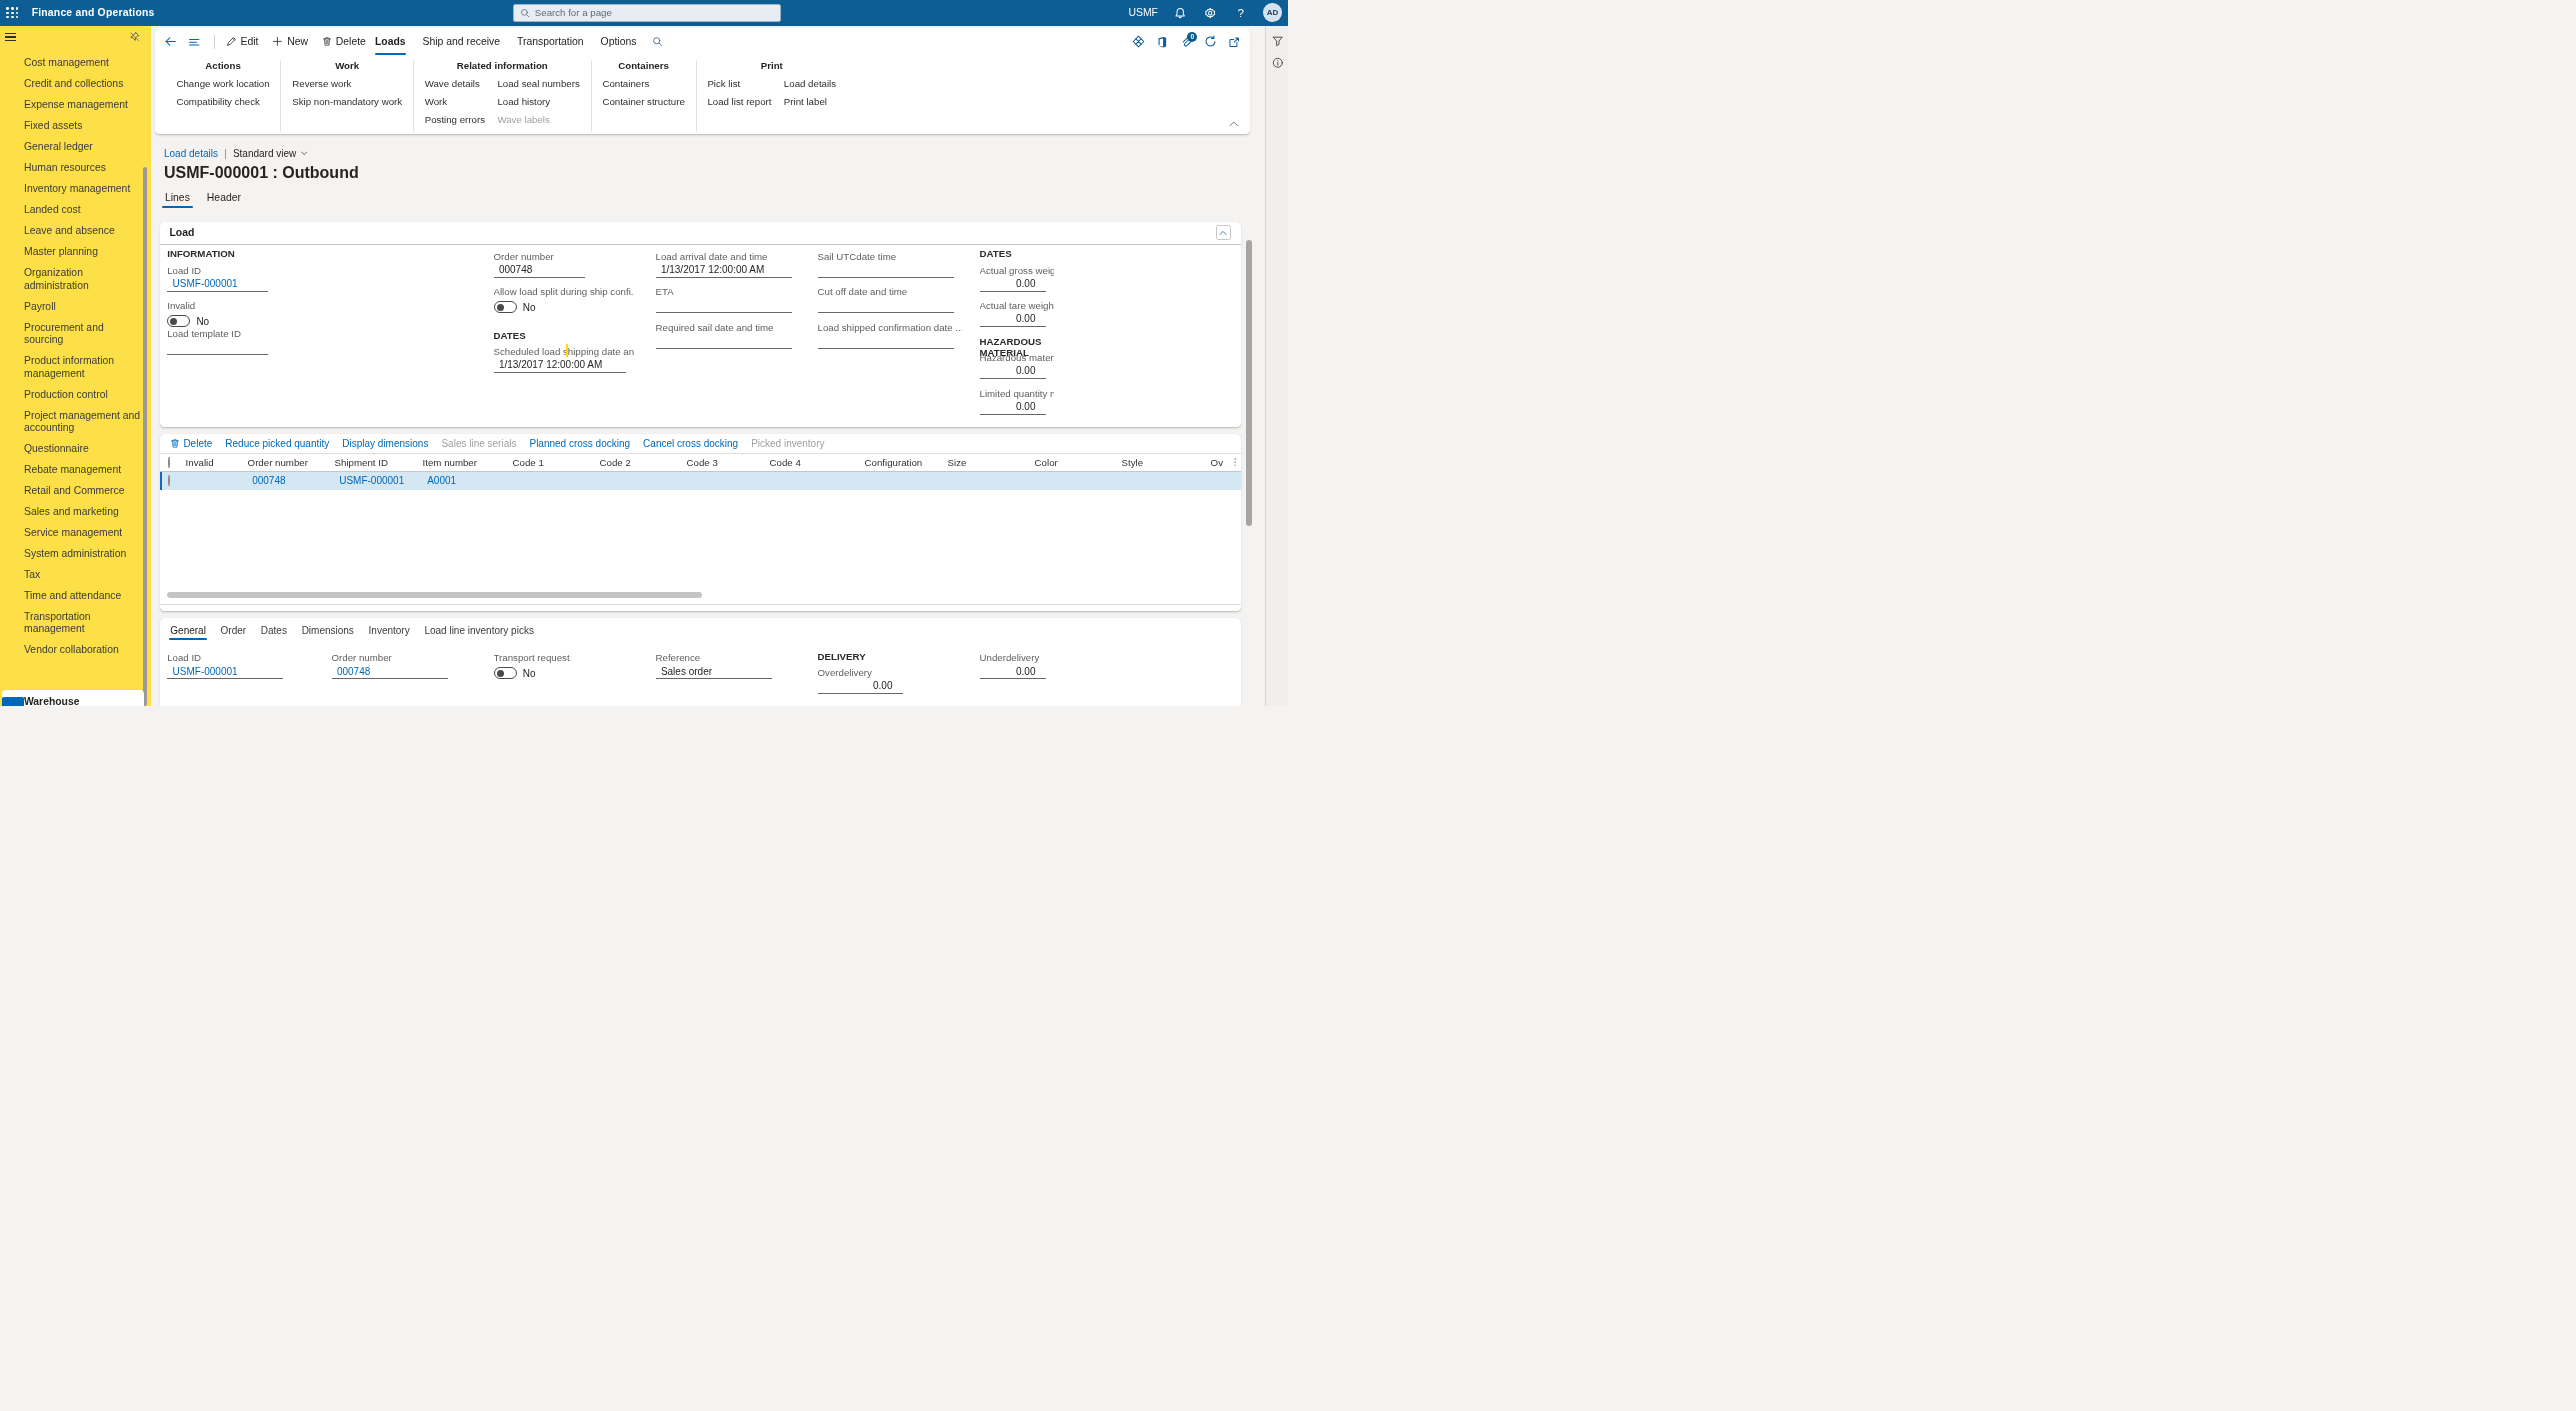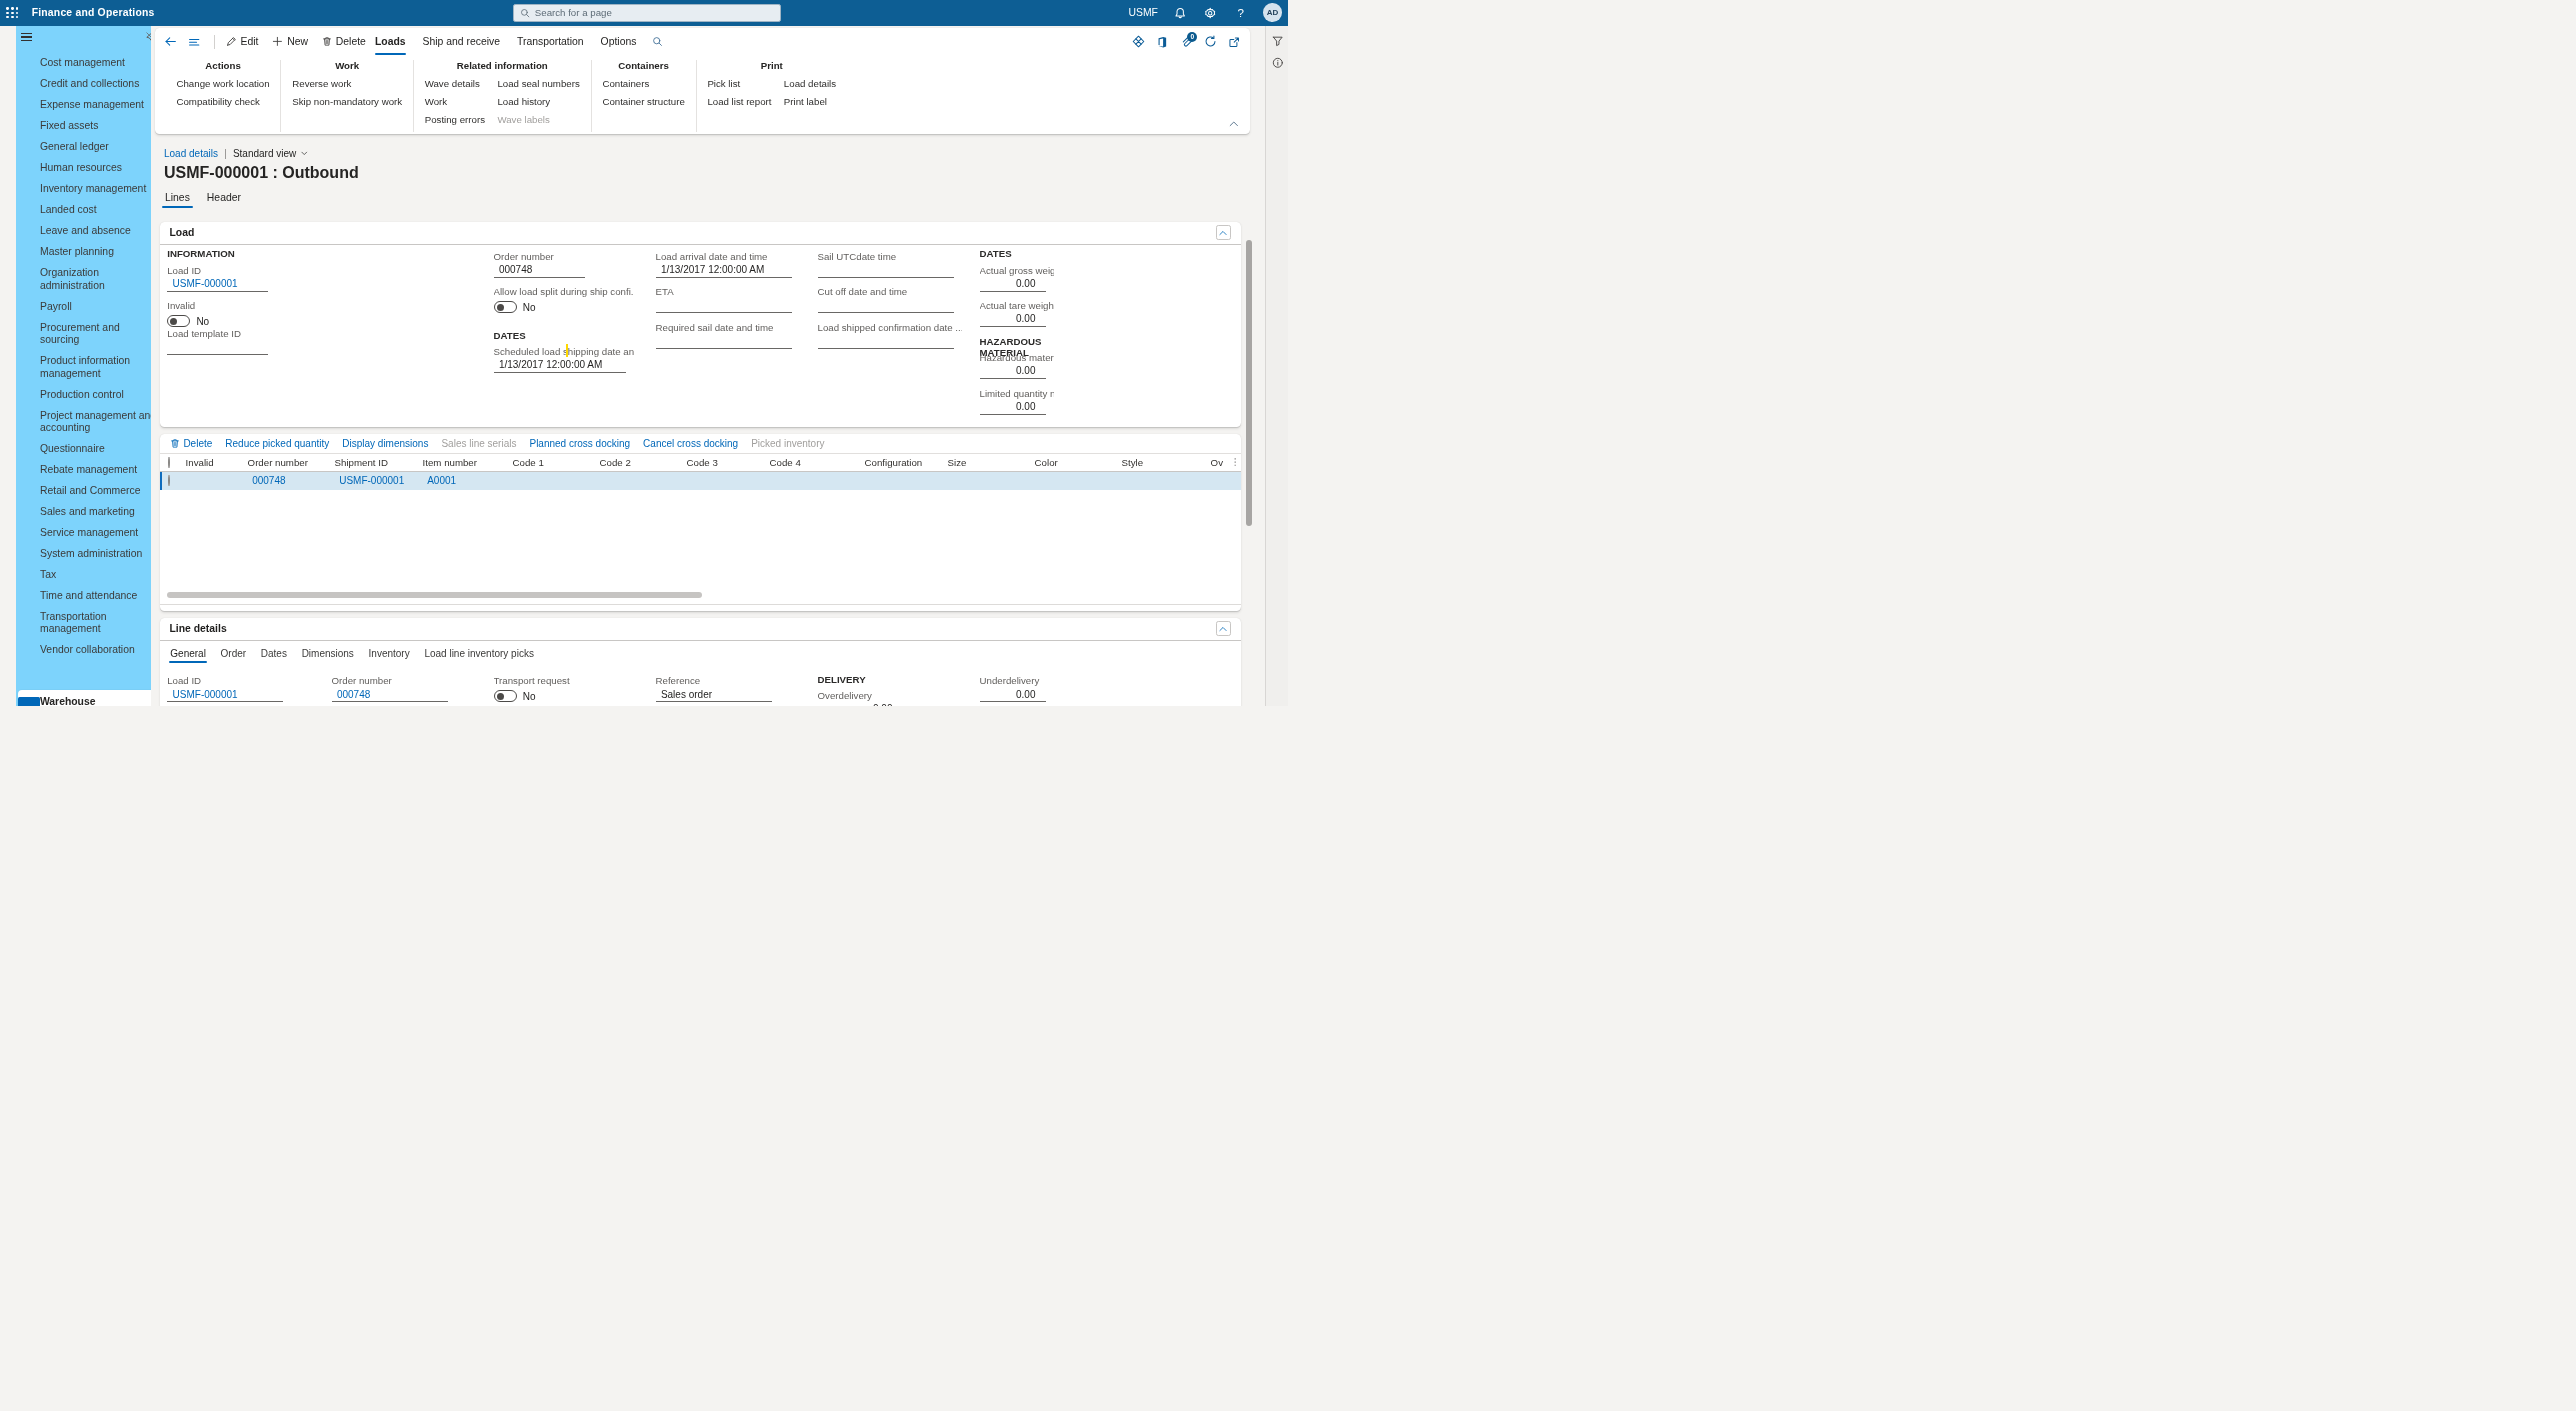--- a/index.html
+++ b/index.html
@@ -19,21 +19,21 @@
   .waffle .dots{display:grid;grid-template-columns:repeat(3,3.1px);grid-gap:1.9px;}
   .waffle .dots i{width:2.3px;height:2.3px;border-radius:50%;background:#fff;}
   .app-title{font-size:10.4px;font-weight:700;margin-left:6.2px;letter-spacing:0.2px;}
   .searchbox{position:absolute;left:513px;top:3.9px;width:268px;height:18px;background:#e7edf2;border:0.8px solid #9fb4c4;border-radius:2.3px;display:flex;align-items:center;color:#5d6b76;font-size:9.7px;padding:0 6.2px;gap:4.6px;}
   .tb-right{position:absolute;right:6.2px;top:0;height:25.5px;display:flex;align-items:center;gap:14.7px;}
   .tb-company{font-size:10.4px;}
   .tb-iconbtn{color:#fff;display:flex;align-items:center;justify-content:center;width:15.5px;height:15.5px;cursor:pointer;font-size:10.8px;}
   .avatar{width:18.6px;height:18.6px;border-radius:50%;background:#d5e3ee;color:#25435c;font-size:8px;font-weight:700;display:flex;align-items:center;justify-content:center;}
 
   
-  .sidebar{position:absolute;left:0;top:25.5px;width:151px;height:680px;background:#7dd3fc;overflow:hidden;margin-left:16px;}
+  .sidebar{position:absolute;left:0;top:25.5px;width:151px;height:680px;background:#fde047;overflow:hidden;}
   .sb-top{height:23px;display:flex;align-items:center;justify-content:space-between;padding:0 10.8px 0 5.4px;}
   .sb-burger{width:15.5px;height:12.4px;display:flex;flex-direction:column;justify-content:center;gap:2.3px;cursor:pointer;}
   .sb-burger i{display:block;height:1.2px;background:#323130;width:10.8px;}
   .sb-pin{color:#605e5c;cursor:pointer;}
   .sb-items{list-style:none;padding:4.6px 7.7px 0 24px;}
   .sb-items li{font-size:10.4px;color:#3b3a39;line-height:12.4px;padding:4.3px 0;cursor:pointer;}
   .sb-scroll{position:absolute;right:3.9px;top:141px;width:4.6px;height:539px;background:#9d9b99;border-radius:2.3px;}
   .sb-active{position:absolute;left:2.3px;right:7px;top:664px;height:34px;background:#fff;border-radius:3.9px;box-shadow:0 0.8px 1.5px rgba(0,0,0,.12);display:flex;align-items:center;}
   .sb-active .bar{position:absolute;left:0;top:7.7px;bottom:7.7px;width:2.3px;border-radius:1.5px;background:var(--blue);}
   .sb-active span{padding-left:21.6px;font-size:10.4px;font-weight:700;color:#252423;}
@@ -561,28 +561,20 @@
           <div class="gcell" style="width: 87px;"><a style="padding-left: 4.6px;">000748</a></div>
           <div class="gcell" style="width: 88px;"><a style="padding-left: 4.6px;">USMF-000001</a></div>
           <div class="gcell" style="width: 90px;"><a style="padding-left: 4.6px;">A0001</a></div>
         </div>
       </div>
     <div class="hscroll"></div>
     <div class="grid-bottom"></div>
   </div>
 
   <div class="card ld-card">
-    <div class="sec-head">
-      <span class="sec-title">Line details</span>
-      <span class="sec-chev">
-          <svg class="ico" width="10" height="10" viewBox="0 0 16 16">
-            <path d="M3 10.5l5-5 5 5"></path>
-          </svg>
-        </span>
-    </div>
     <div class="ld-tabs" id="ld-tabs">
         <span class="ld-tab active">General</span>
         <span class="ld-tab">Order</span>
         <span class="ld-tab">Dates</span>
         <span class="ld-tab">Dimensions</span>
         <span class="ld-tab">Inventory</span>
         <span class="ld-tab">Load line inventory picks</span>
       </div>
     <div class="ld-body" id="ld-cols">
         <div class="fcol" style="left: 7.7px; width: 124px; top: 0px;">

